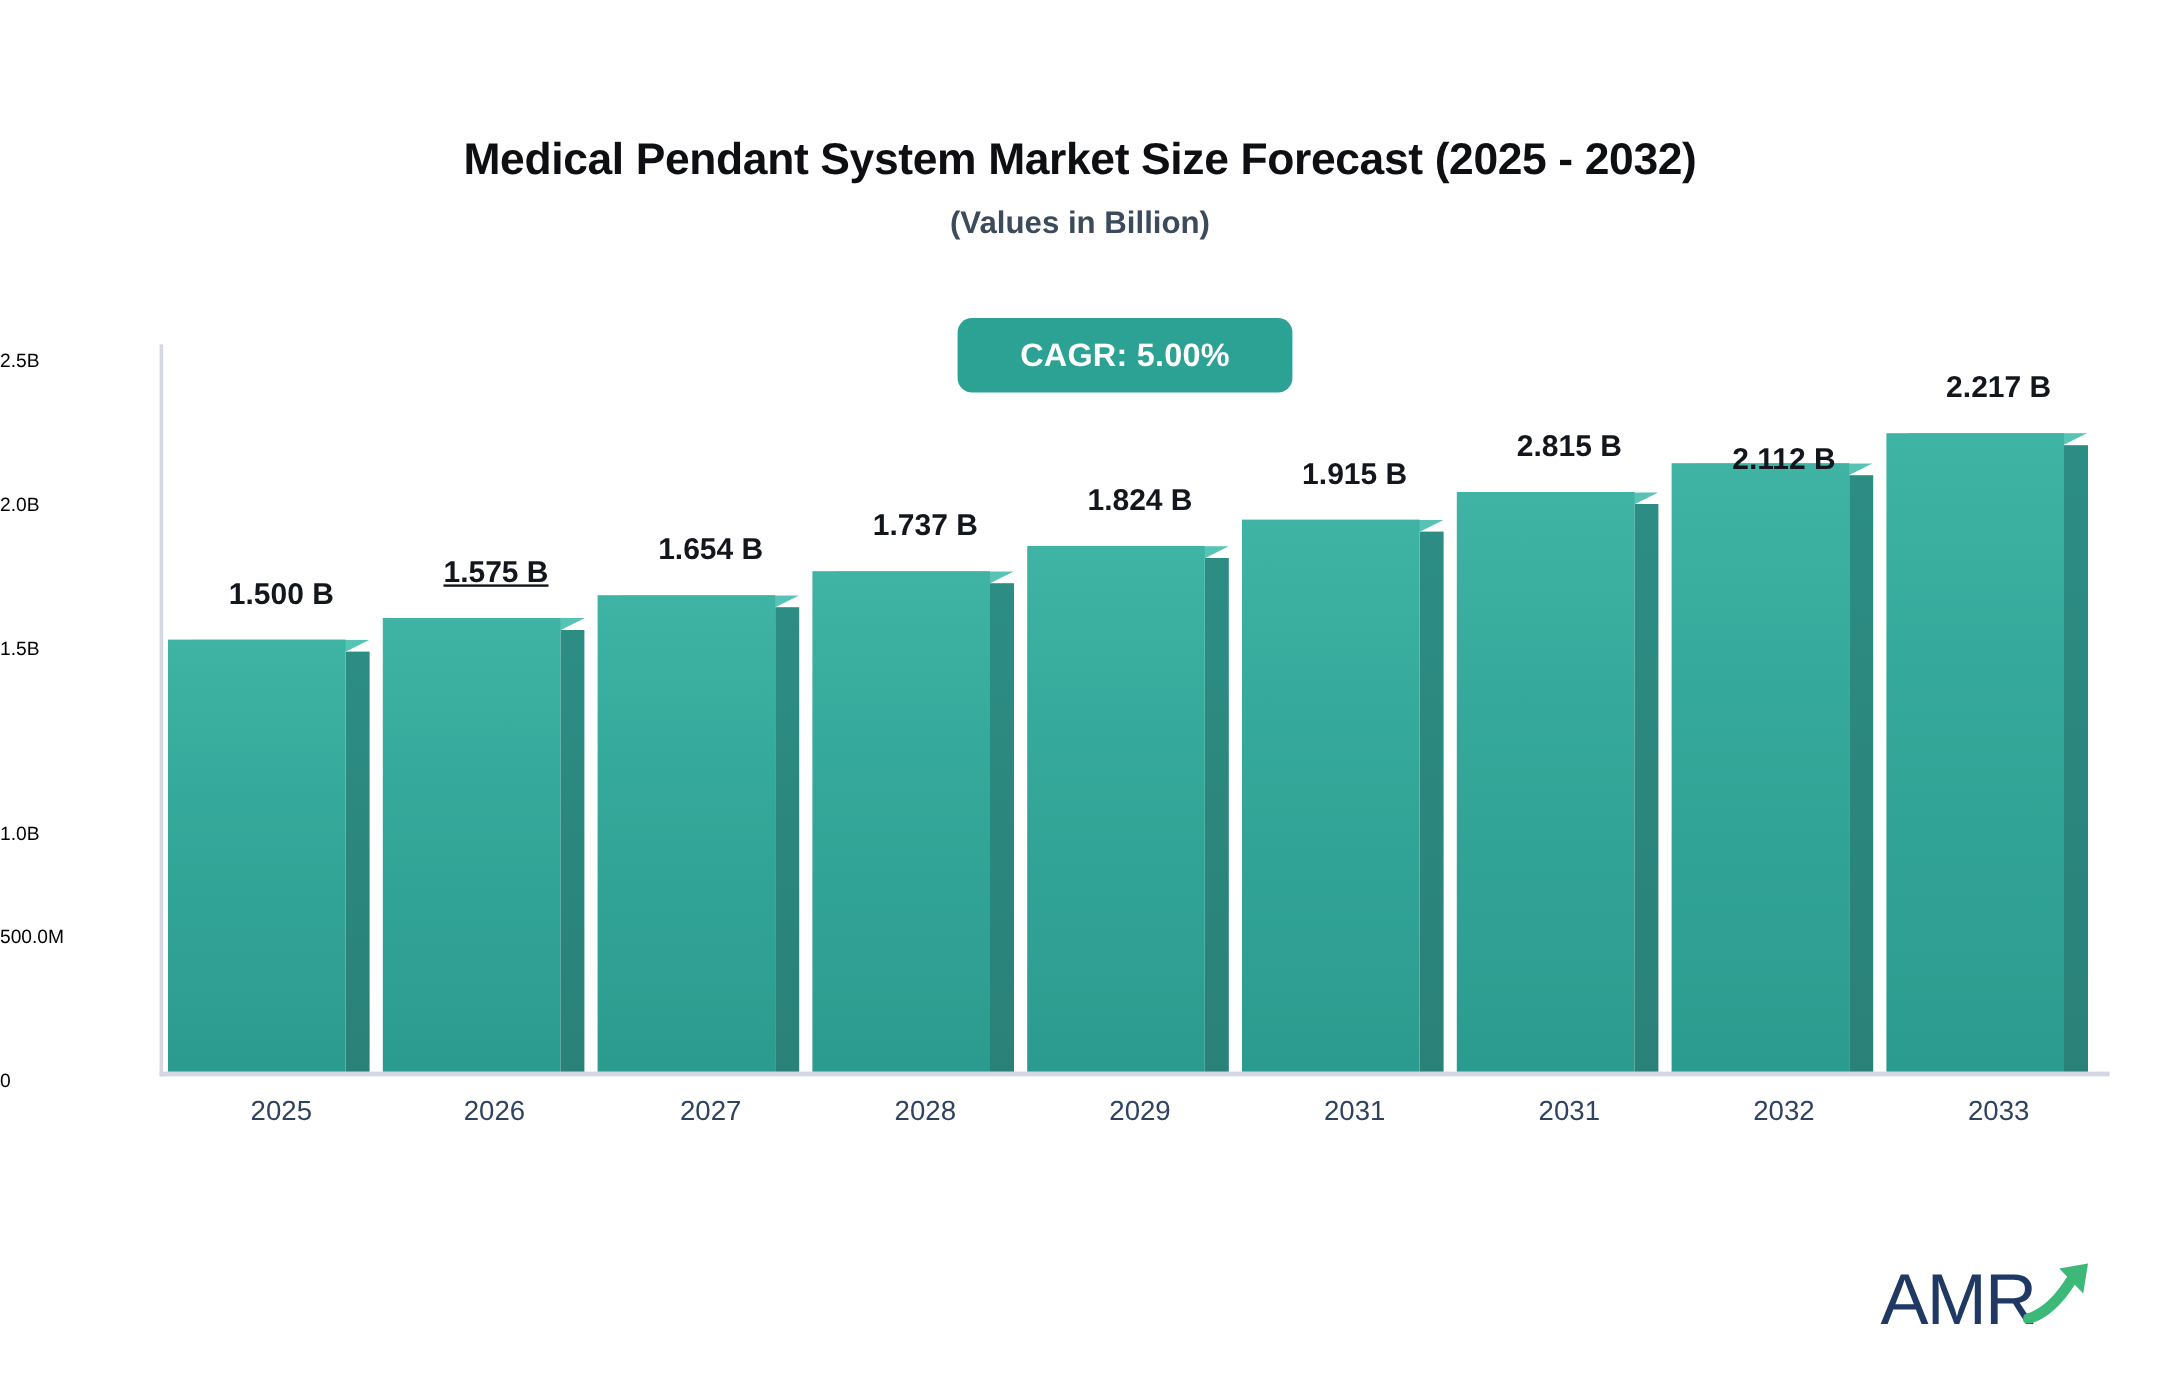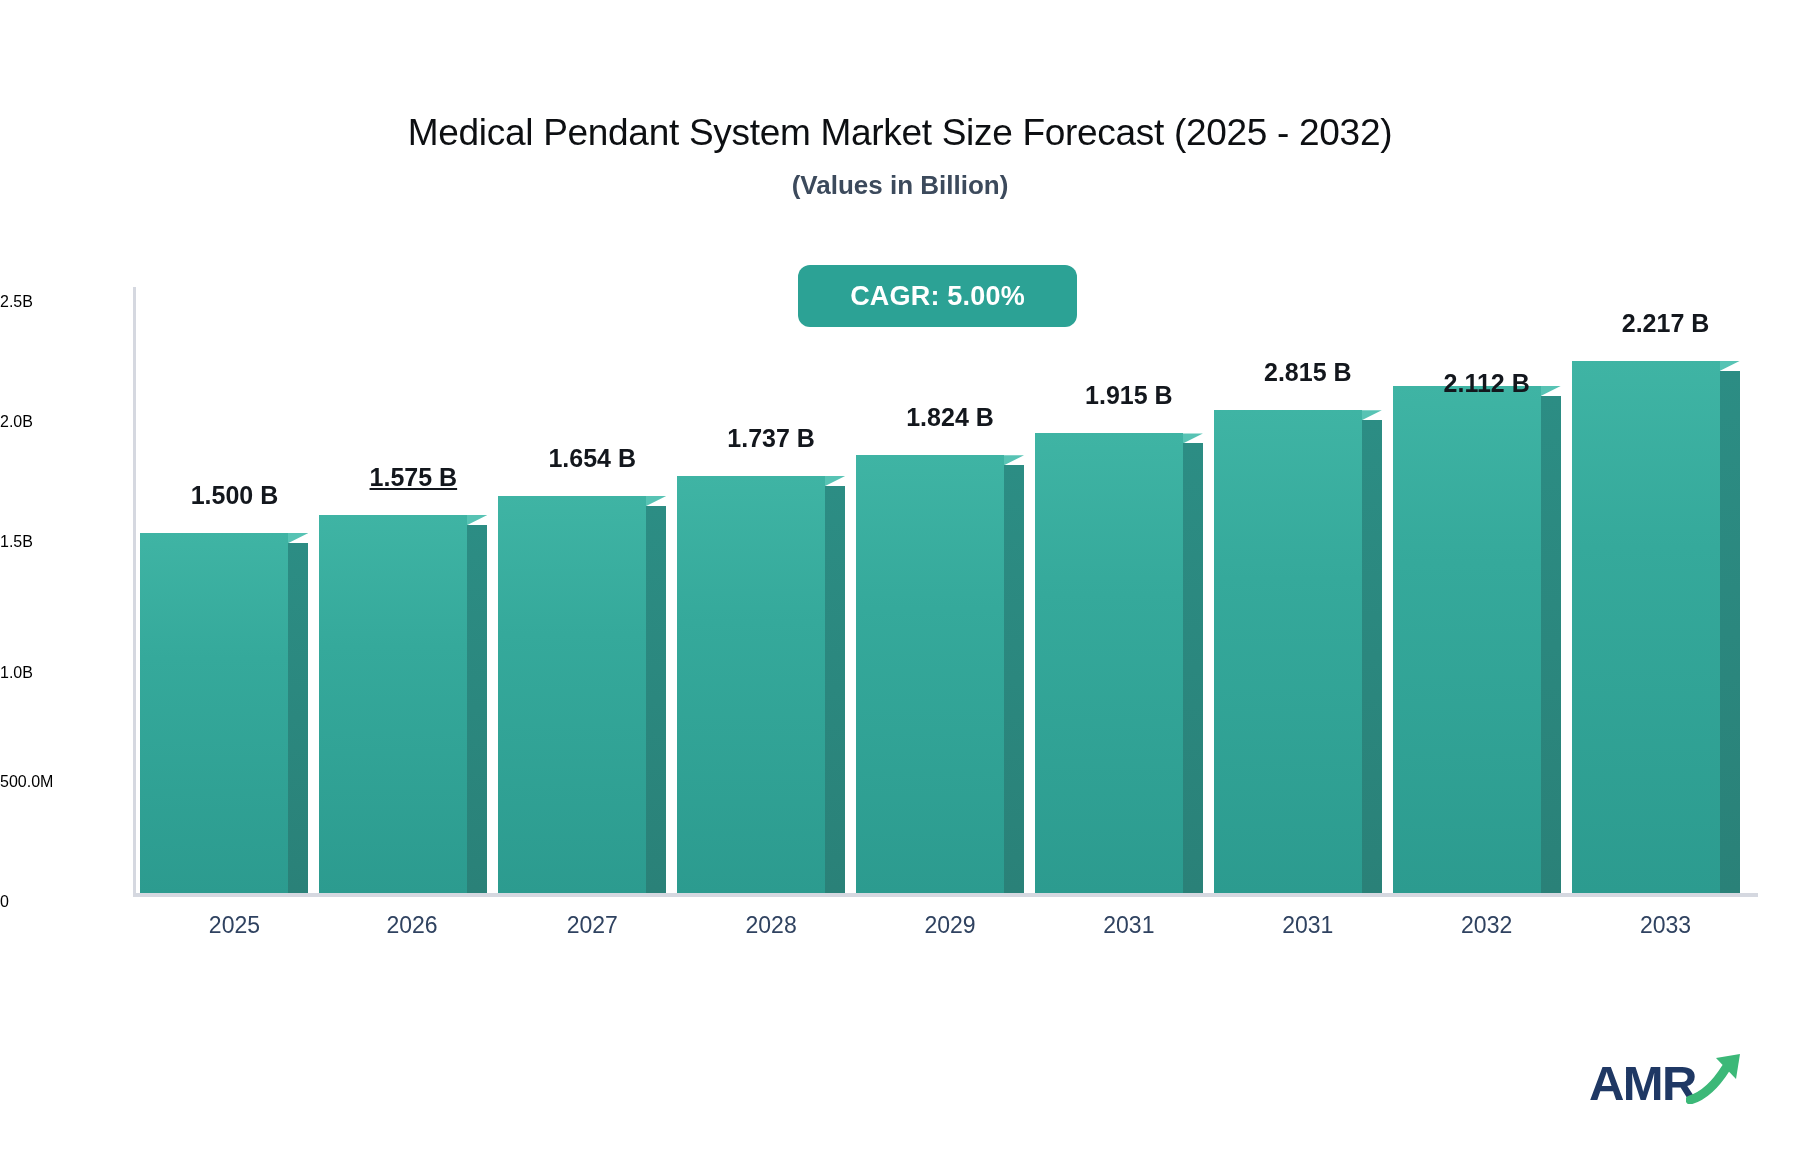--- a/index.html
+++ b/index.html
@@ -8,21 +8,21 @@
     background: #ffffff;
     font-family: "Liberation Sans", sans-serif;
     overflow: hidden;
   }
   #root { position: relative; width: 1800px; height: 1156px; background: #fff; }
 
   
   .title {
     position: absolute; left: 0; top: 112px; width: 1800px;
     text-align: center;
-    font-size: 37px; font-weight: 400; color: #0d0f12;
+    font-size: 37px; font-weight: 700; color: #0d0f12;
     letter-spacing: -0.3px;
   }
   .subtitle {
     position: absolute; left: 0; top: 170px; width: 1800px;
     text-align: center;
     font-size: 26px; font-weight: 700; color: #3c4a5c;
   }
 
   
   .cagr-badge {
@@ -73,21 +73,21 @@
     text-align: center;
     font-size: 23px; color: #2f4260; font-weight: 400;
   }
 
   
   .logo {
     position: absolute; right: 52px; bottom: 42px;
     display: flex; align-items: center;
   }
   .logo-text {
-    font-size: 49px; font-weight: 700; color: #1f3864;
+    font-size: 60px; font-weight: 400; color: #1f3864;
     letter-spacing: -1.5px; line-height: 1;
   }
   .logo-arrow { margin-left: -10px; margin-bottom: 6px; }
 </style>
 </head>
 <body>
 
 <div id="root">
 
   <div class="title">Medical Pendant System Market Size Forecast (2025 - 2032)</div>
@@ -96,21 +96,21 @@
   <div class="cagr-badge">
     <span>CAGR: 5.00%</span>
   </div>
 
   <div class="axis-y-line"></div>
   <div class="axis-x-line"></div>
 
   <div id="yticks">
       <div class="ytick-wrap" style="top: 893px;"><span class="ylabel">0</span><span class="ymark"></span></div>
       <div class="ytick-wrap" style="top: 773px;"><span class="ylabel">500.0M</span><span class="ymark"></span></div>
-      <div class="ytick-wrap" style="top: 664px;"><span class="ylabel">1.0B</span><span class="ymark"></span></div>
+      <div class="ytick-wrap" style="top: 687px;"><span class="ylabel">1.0B</span><span class="ymark"></span></div>
       <div class="ytick-wrap" style="top: 533px;"><span class="ylabel">1.5B</span><span class="ymark"></span></div>
       <div class="ytick-wrap" style="top: 413px;"><span class="ylabel">2.0B</span><span class="ymark"></span></div>
       <div class="ytick-wrap" style="top: 293px;"><span class="ylabel">2.5B</span><span class="ymark"></span></div>
     </div>
   <div id="bars">
       <div class="bar-group" style="left: 140.444px; top: 519px; width: 168px; height: 374px;">
         <div class="bar-top" style="left: 0px; top: 14px; width: 168px; height: 10px; clip-path: polygon(0px 100%, 11.9048% 0px, 100% 0px, 88.0952% 100%);"></div>
         <div class="bar-side" style="left: 148px; width: 20px; height: 350px;"></div>
         <div class="bar-front" style="width: 148px; height: 360px;"></div>
       </div>

